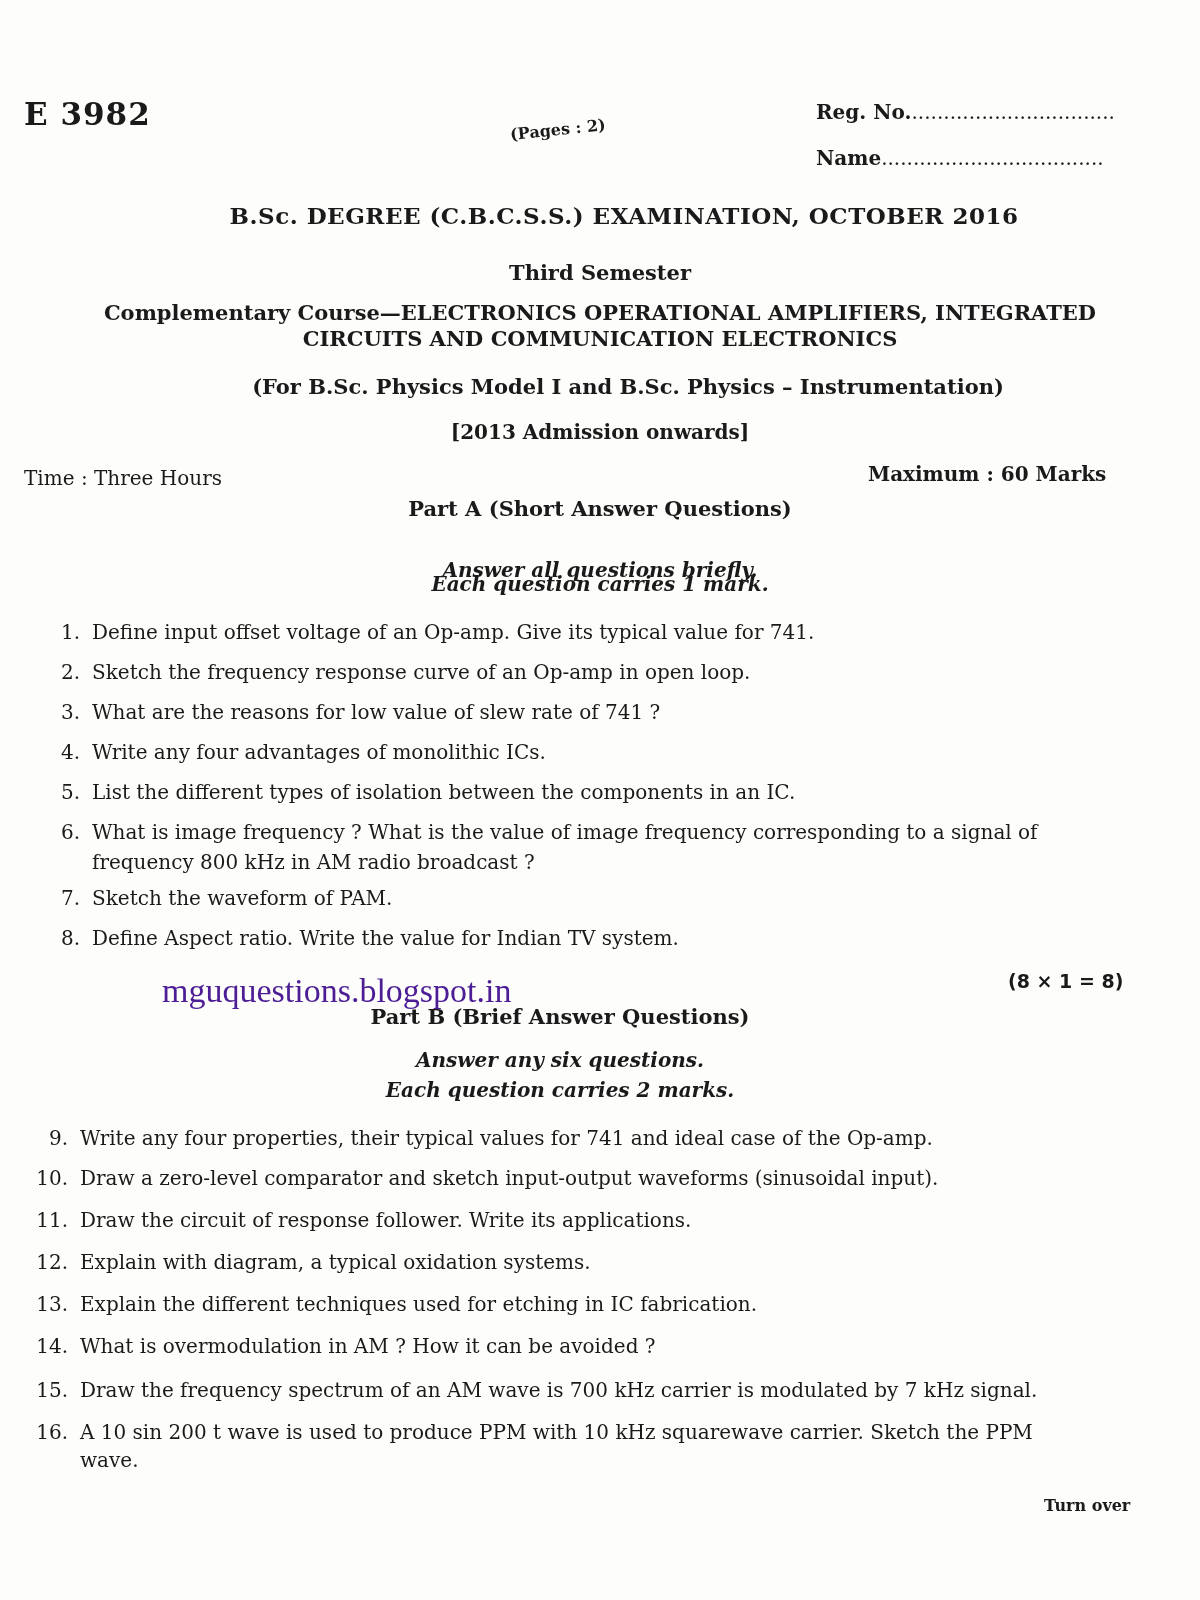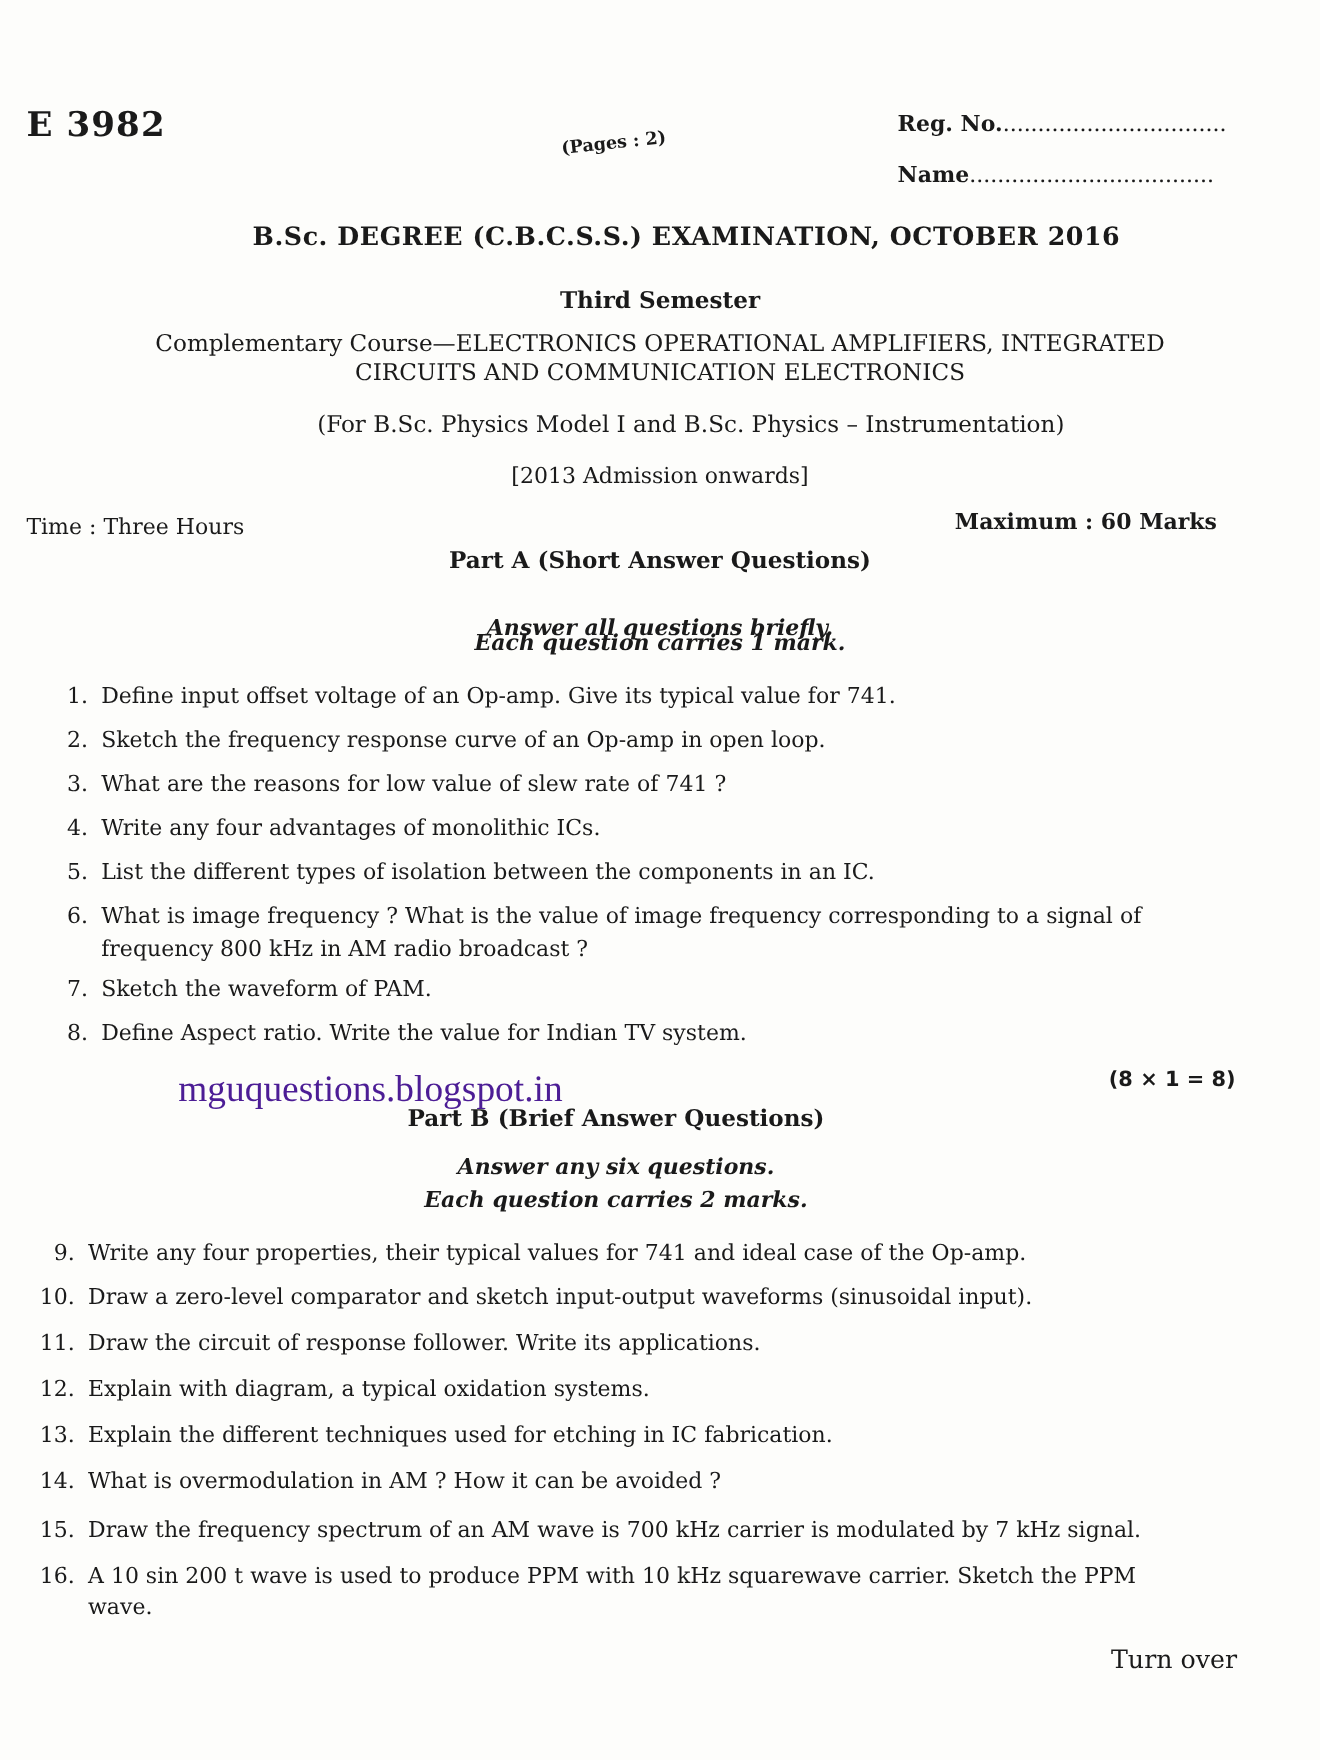--- a/index.html
+++ b/index.html
@@ -6,37 +6,37 @@
     body {
       width: 1200px; height: 1600px; background: #fdfdfb; position: relative; overflow: hidden;
       font-family: "DejaVu Serif", "Liberation Serif", serif; color: #1a1a1a;
     }
     .abs { position: absolute; white-space: nowrap; }
     .code { left: 24px; top: 96px; font-size: 31px; font-weight: bold; letter-spacing: 1px; }
     .pages { left: 510px; top: 120px; font-size: 16px; font-weight: bold; transform: rotate(-6deg); }
     .reg { left: 816px; top: 100px; font-size: 20px; font-weight: bold; }
     .name { left: 816px; top: 146px; font-size: 20px; font-weight: bold; }
     .dots { font-weight: normal; letter-spacing: 0; }
-    .center { left: 0; width: 1200px; text-align: center; }
+    .center { left: 0; width: 1200px; text-align: center; font-weight: bold; }
     .exam-title { top: 202px; font-size: 23px; font-weight: bold; letter-spacing: 0.5px; margin-left: 24px; }
     .semester { top: 260px; font-size: 21px; font-weight: bold; }
     .course1 { top: 300px; font-size: 21px; }
     .course2 { top: 326px; font-size: 21px; }
     .for { top: 374px; font-size: 21px; margin-left: 28px; }
     .admission { top: 420px; font-size: 20px; }
     .time { left: 24px; top: 466px; font-size: 20px; }
     .max { left: 868px; top: 462px; font-size: 20px; font-weight: bold; }
     .part-title { font-size: 21px; font-weight: bold; }
     .instr { font-size: 20px; font-style: italic; font-weight: bold; }
     .q { position: absolute; font-size: 20px; white-space: nowrap; }
     .q .num { position: absolute; text-align: right; width: 40px; }
     .q .text { position: absolute; left: 52px; }
     .marks { left: 1008px; top: 970px; font-size: 19px; font-weight: bold; font-family: "DejaVu Sans", "Liberation Sans", sans-serif; }
     .watermark { left: 162px; top: 972px; font-size: 34px; font-family: "Liberation Serif", serif; color: #4c1d95; font-weight: normal; }
-    .turn { left: 1010px; top: 1496px; font-size: 23px; font-weight: normal; }
+    .turn { left: 1044px; top: 1496px; font-size: 16px; font-weight: bold; }
   </style>
 </head>
 <body>
 
 <div class="abs code">E 3982</div>
 <div class="abs pages">(Pages : 2)</div>
 <div class="abs reg">
   <span>Reg. No.</span><span class="dots">................................</span>
 </div>
 <div class="abs name">

